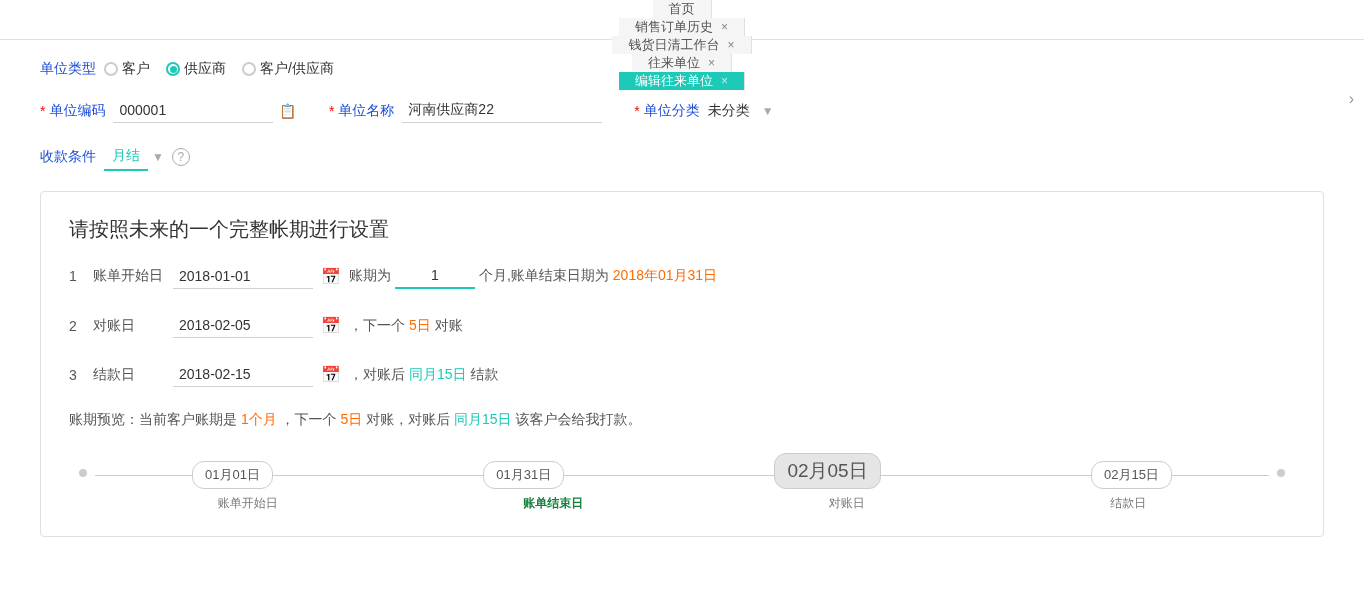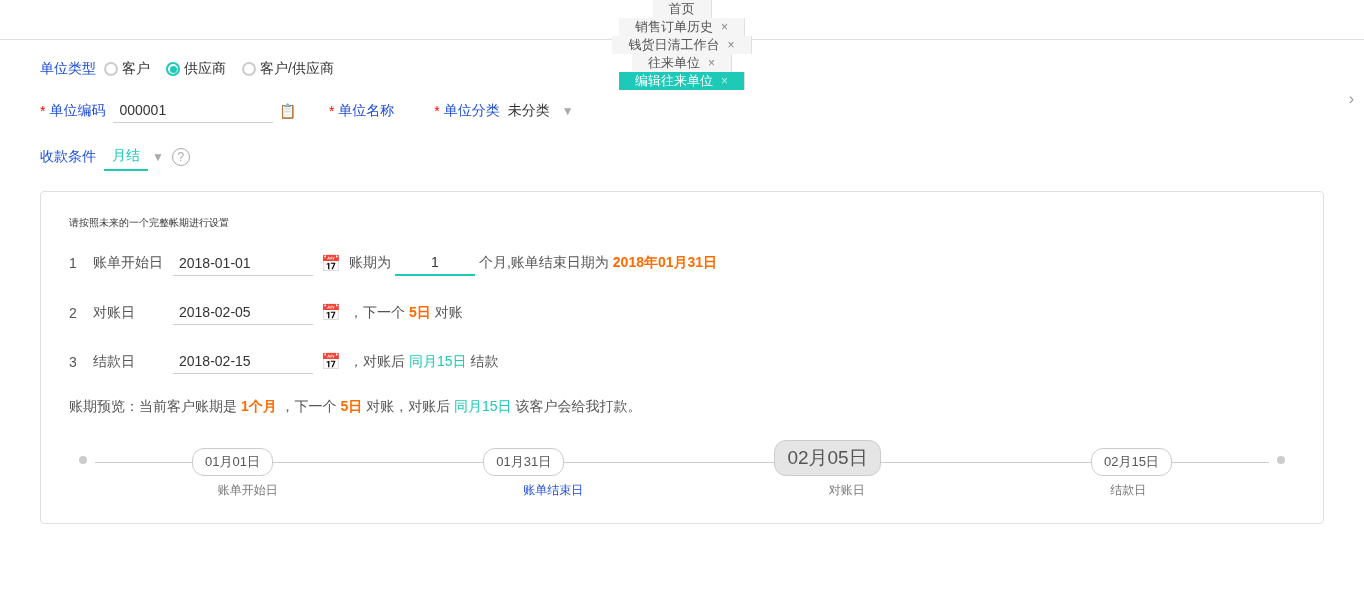--- a/index.html
+++ b/index.html
@@ -65,37 +65,37 @@
       width: 18px; height: 18px; border-radius: 50%; border: 1px solid #aaa;
       display: flex; align-items: center; justify-content: center; color: #aaa;
       font-size: 12px; cursor: pointer; margin-left: 8px;
     }
 
     
     .section-box {
       border: 1px solid #e0e0e0; border-radius: 4px; padding: 24px 28px;
       margin-bottom: 20px;
     }
-    .section-title { font-size: 10px; color: #333; margin-bottom: 20px; }
+    .section-title { font-size: 20px; color: #333; margin-bottom: 20px; }
 
     
     .data-row {
       display: flex; align-items: center; margin-bottom: 24px;
     }
     .row-num {
       width: 24px; font-size: 14px; color: #555; flex-shrink: 0;
     }
     .row-label { width: 80px; color: #555; flex-shrink: 0; }
     .date-input {
       border: none; border-bottom: 1px solid #d0d0d0; outline: none;
       padding: 4px 6px; font-size: 14px; color: #333; width: 140px;
     }
     .cal-icon { color: #1dc9b7; margin: 0 8px; cursor: pointer; font-size: 16px; }
     .row-desc { color: #555; display: flex; align-items: center; gap: 4px; }
-    .highlight-orange { color: #ff6b00; font-weight: 700; }
+    .highlight-orange { color: #ff6b00; font-weight: 400; }
     .highlight-blue { color: #1dc9b7; font-weight: 500; }
     .period-input {
       border: none; border-bottom: 2px solid #1dc9b7; outline: none;
       padding: 4px 6px; font-size: 14px; color: #333; width: 80px; text-align: center;
     }
 
     
     .preview-text {
       font-size: 14px; color: #555; margin: 8px 0 24px;
     }
@@ -151,20 +151,21 @@
   <div class="form-row">
     <div class="field-group">
       <span class="required-star">*</span>
       <span class="form-label">单位编码</span>
       <input class="field-input" type="text" value="000001" style="">
       <span class="field-icon">📋</span>
     </div>
     <div class="field-group">
       <span class="required-star">*</span>
       <span class="form-label">单位名称</span>
+      <input class="field-input wide" type="text" value="河南供应商22" style="">
     </div>
     <div class="field-group">
       <span class="required-star">*</span>
       <span class="form-label">单位分类</span>
       <span class="form-label" style="color:#333; margin-right:8px;">未分类</span>
       <span class="dropdown-chevron">▼</span>
     </div>
   </div>
 
   <div class="form-row">
@@ -249,21 +250,21 @@
             <div style="border:1px solid #ccc; border-radius:12px; padding:4px 12px; background:#fff; font-size:13px; color:#555;">02月15日</div>
           </div>
         </div>
 
         <div style="width:8px; height:8px; border-radius:50%; background:#ccc; flex-shrink:0; z-index:1; margin-top:16px;"></div>
       </div>
 
       <div style="display:flex; padding: 0 16px; margin-top: 6px;">
         <div style="flex:1; display:flex; justify-content:space-around;">
           <div style="text-align:center; font-size:12px; color:#777;">账单开始日</div>
-          <div style="text-align:right; font-size:12px; color:#1d4ed8;">账单结束日</div>
+          <div style="text-align:right; font-size:12px; color:#15803d;font-weight:bold;">账单结束日</div>
           <div style="text-align:center; font-size:12px; color:#777;">对账日</div>
           <div style="text-align:center; font-size:12px; color:#777;">结款日</div>
         </div>
       </div>
     </div>
 
   </div>
 
 </div>
 

